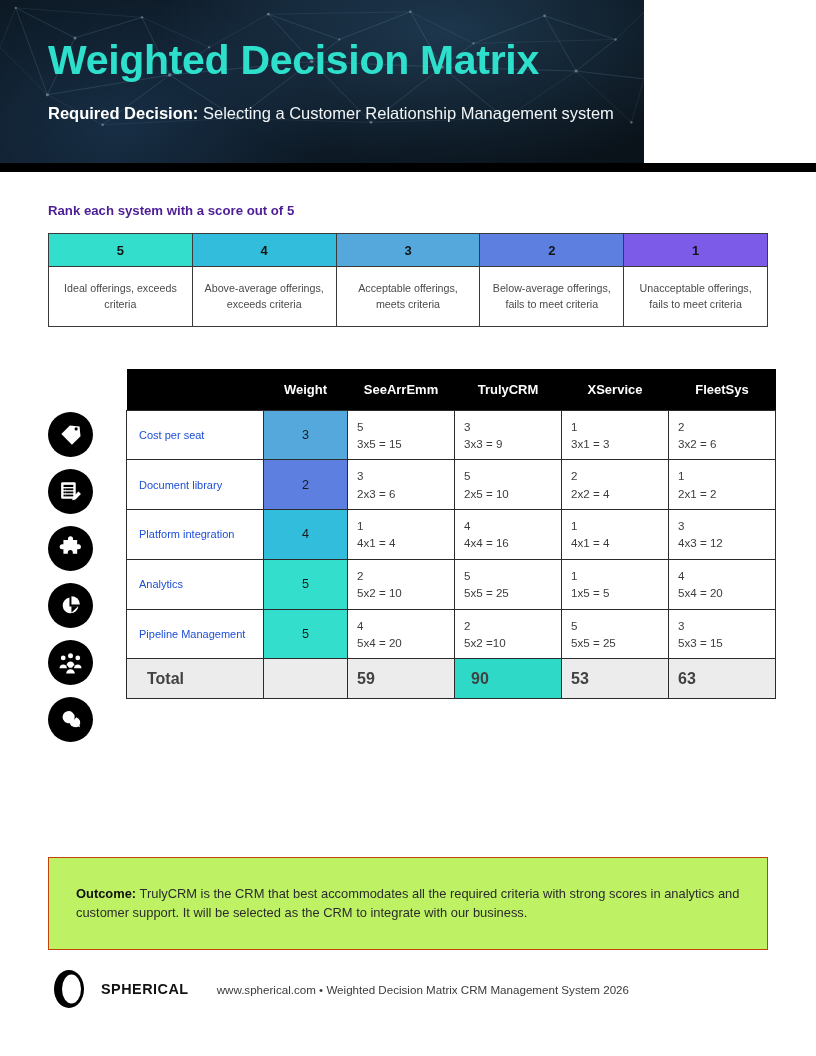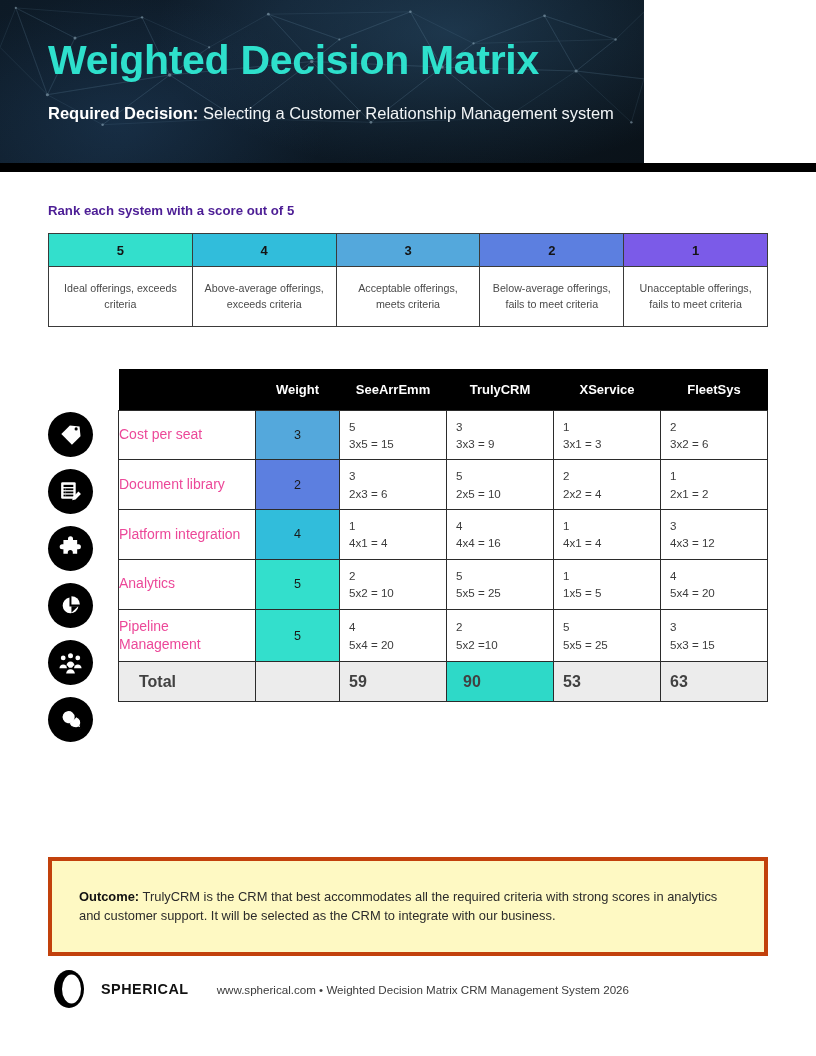--- a/index.html
+++ b/index.html
@@ -104,21 +104,21 @@
     background: #000000;
     display: flex;
     align-items: center;
     justify-content: center;
     margin-bottom: 12px;
   }
   .icon-badge svg { display: block; }
 
   .matrix {
     position: absolute;
-    left: 118px;
+    left: 126px;
     top: 0;
     width: 650px;
     border-collapse: collapse;
     table-layout: fixed;
   }
   .matrix col.c-crit   { width: 137px; }
   .matrix col.c-weight { width: 84px; }
   .matrix col.c-sys    { width: 107px; }
 
   .matrix thead th {
@@ -130,23 +130,23 @@
     text-align: center;
     border: none;
   }
   .matrix thead th.h-crit { background: #000000; }
 
   .matrix tbody td {
     border: 1px solid #2b2b2b;
     vertical-align: middle;
   }
   .cell-crit {
-    padding: 8px 11px 8px 0;
-    font-size: 14px;
-    color: #ec4899;
+    padding: 8px 11px 8px 12px;
+    font-size: 11px;
+    color: #1d4ed8;
     line-height: 1.28;
     background: #ffffff;
   }
   .cell-weight {
     text-align: center;
     font-size: 12.6px;
     color: #1a1a1a;
   }
   .cell-score {
     padding: 7px 0 7px 9px;
@@ -169,22 +169,22 @@
   .matrix tr.total td.t-win   { background: #2ed9c8; padding-left: 16px; }
   .matrix tr.total td.t-blank { background: #ececec; }
 
   
   .outcome {
     position: absolute;
     left: 48px;
     top: 857px;
     width: 720px;
     min-height: 90px;
-    border: 4px solid #c2410c;
-    background: #fef9c3;
+    border: 1px solid #c2410c;
+    background: #bef264;
     padding: 26px 27px;
     font-size: 12.9px;
     color: #2b2b2b;
     line-height: 1.5;
   }
   .outcome .lead { font-weight: bold; color: #111111; }
 
   
   .footer {
     position: absolute;

